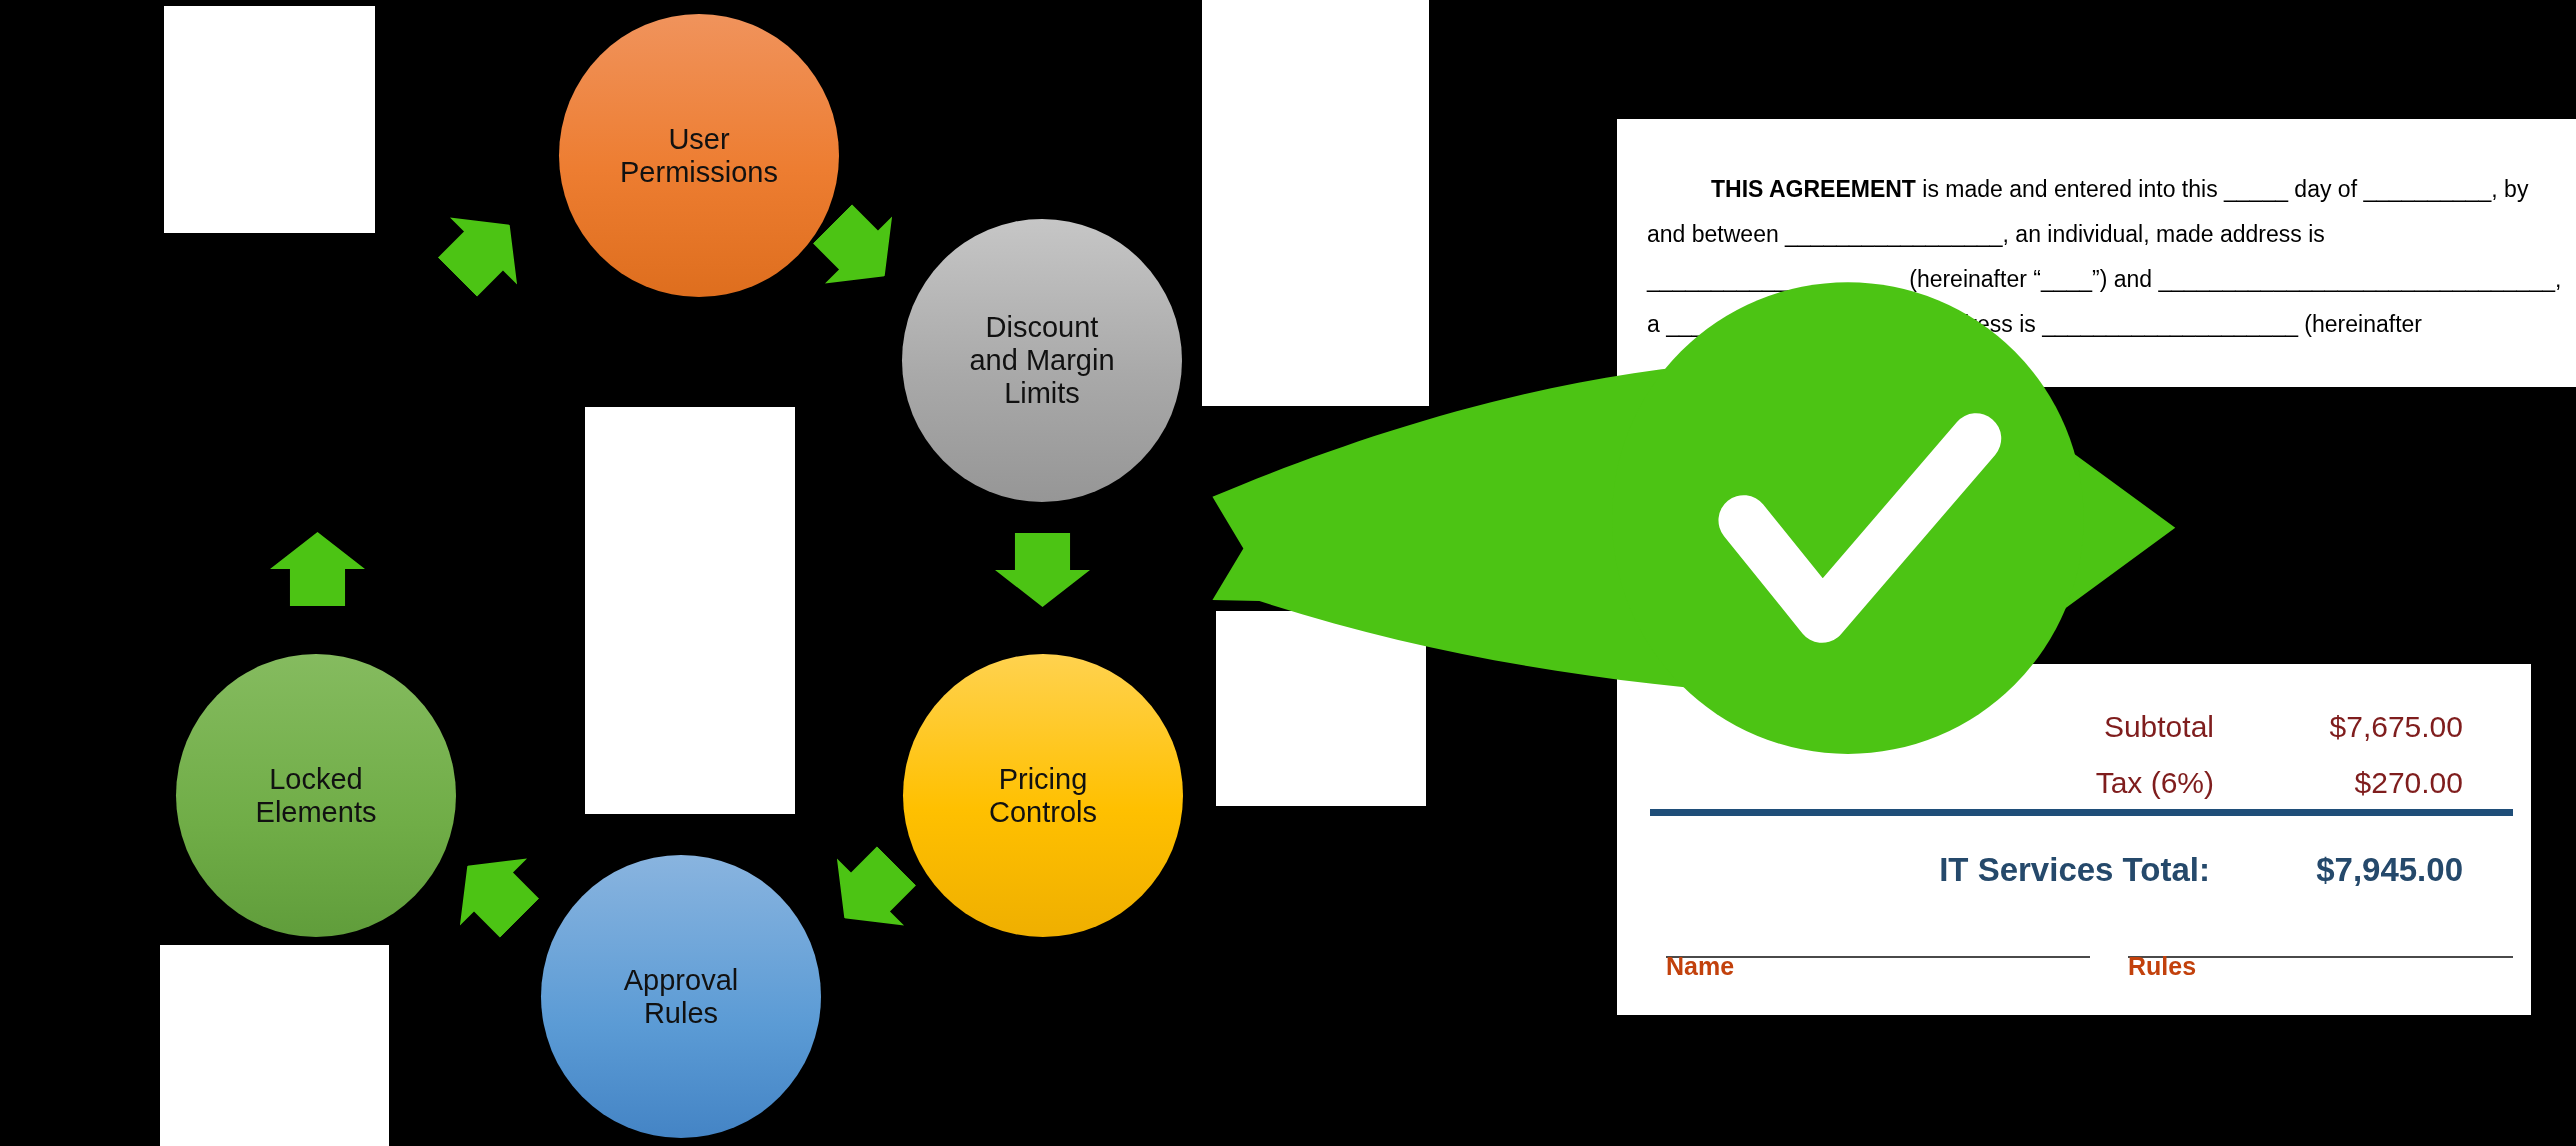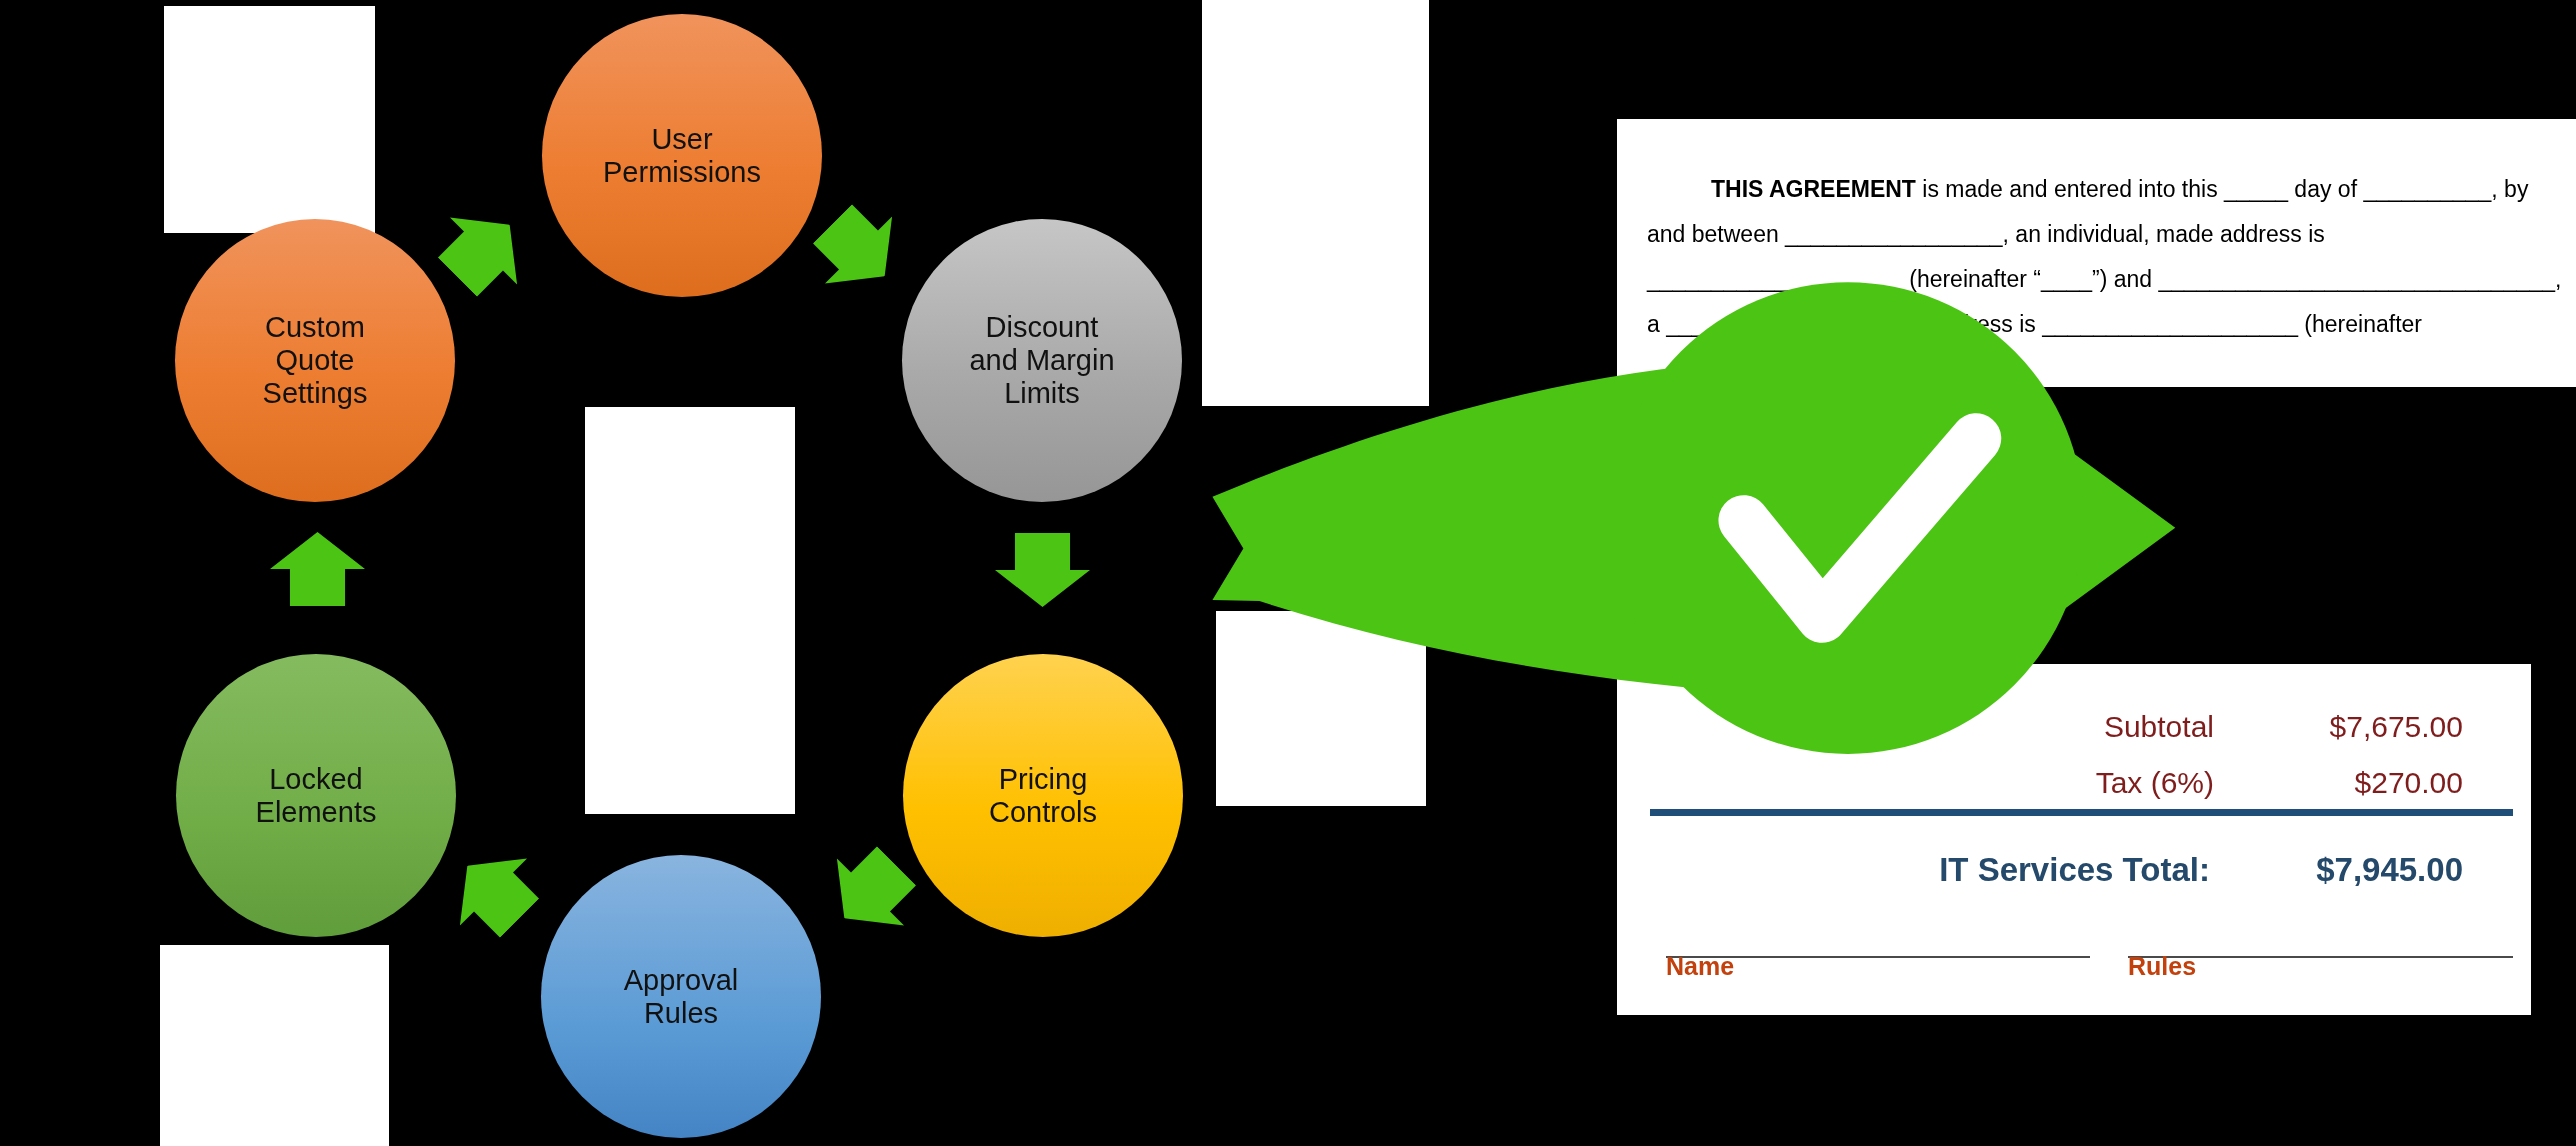--- a/index.html
+++ b/index.html
@@ -12,21 +12,21 @@
   #w2{left:585px;top:407px;width:210px;height:407px;}
   #w3{left:160px;top:945px;width:229px;height:202px;}
   #w4{left:1202px;top:0px;width:227px;height:406px;}
   #w5{left:1216px;top:611px;width:210px;height:195px;}
 
   
   .node{position:absolute;width:280px;height:283px;border-radius:50%;z-index:3;
         display:flex;align-items:center;justify-content:center;text-align:center;}
   .node span{white-space:pre-line;font-size:29px;line-height:33px;color:#111;}
   #n-custom  {left:175px; top:219px; background:linear-gradient(180deg,#F0935C 0%,#ED7D31 55%,#DE6E1E 100%);}
-  #n-user    {left:542px; top:14.3px;  background:linear-gradient(180deg,#F0935C 0%,#ED7D31 55%,#DE6E1E 100%);}
+  #n-user    {left:559px; top:14.3px;  background:linear-gradient(180deg,#F0935C 0%,#ED7D31 55%,#DE6E1E 100%);}
   #n-discount{left:902px;top:219px; background:linear-gradient(180deg,#C6C6C6 0%,#A9A9A9 55%,#969696 100%);}
   #n-pricing {left:903px;top:654px;background:linear-gradient(180deg,#FFD24F 0%,#FFC000 55%,#EFAF00 100%);}
   #n-approval{left:541px; top:855px;background:linear-gradient(180deg,#89B4DF 0%,#5B9BD5 60%,#4484C5 100%);}
   #n-locked  {left:176px; top:654px;background:linear-gradient(180deg,#85BB5F 0%,#70AD47 60%,#609D3B 100%);}
 
   
   .carrow{position:absolute;width:95px;height:74px;background:#4CC414;z-index:2;
           clip-path:polygon(50% 0%,100% 50%,79% 50%,79% 100%,21% 100%,21% 50%,0% 50%);}
   #a-locked-custom  {left:270px; top:532px; transform:rotate(0deg);}
   #a-custom-user    {left:436px; top:214px; transform:rotate(45deg);}
@@ -75,25 +75,20 @@
   <div id="w4" class="wrect"></div>
   <div id="w5" class="wrect"></div>
 
   <div id="a-locked-custom" class="carrow"></div>
   <div id="a-custom-user" class="carrow"></div>
   <div id="a-user-discount" class="carrow"></div>
   <div id="a-discount-pricing" class="carrow"></div>
   <div id="a-pricing-approval" class="carrow"></div>
   <div id="a-approval-locked" class="carrow"></div>
 
-  <div id="n-custom" class="node">
-    <span>Custom
-Quote
-Settings</span>
-  </div>
   <div id="n-user" class="node">
     <span>User
 Permissions</span>
   </div>
   <div id="n-discount" class="node">
     <span>Discount
 and Margin
 Limits</span>
   </div>
   <div id="n-pricing" class="node">

